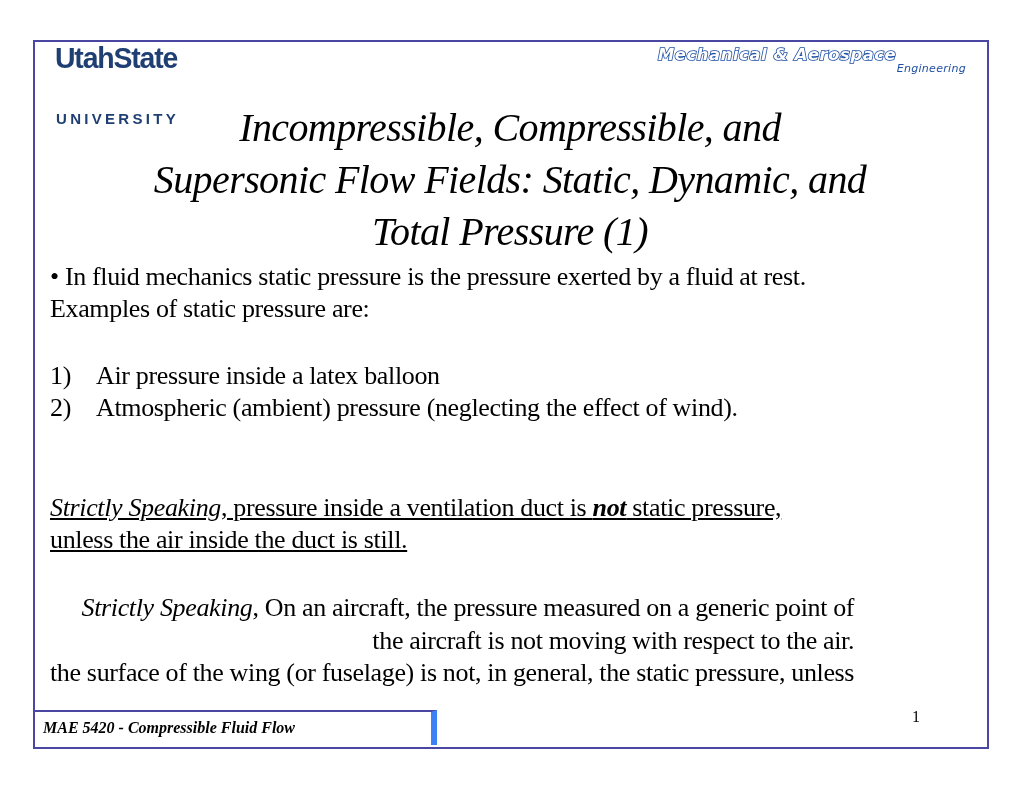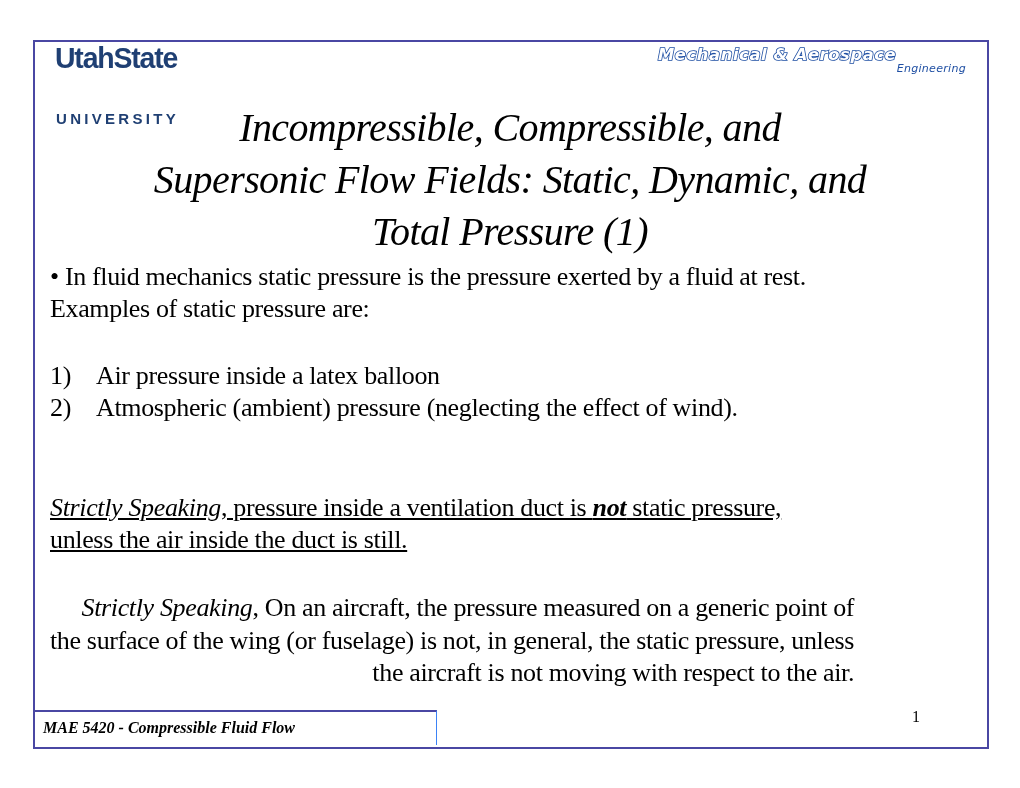--- a/index.html
+++ b/index.html
@@ -125,21 +125,21 @@
   .para3 { top: 592px; line-height: 32.5px; text-align: right; }
   .it { font-style: italic; }
   .bi { font-style: italic; font-weight: bold; }
   .footer-box {
     position: absolute;
     left: 35px;
     top: 710px;
     width: 402px;
     height: 35px;
     border-top: 2px solid #4a47a3;
-    border-right: 1px solid #3b82f6;
+    border-right: 6px solid #3b82f6;
     box-sizing: border-box;
     background: #fff;
   }
   .footer-text {
     position: absolute;
     left: 8px;
     top: 7px;
     font-size: 16px;
     font-weight: bold;
     font-style: italic;
@@ -194,21 +194,21 @@
   <div>
     <span class="it">Strictly Speaking</span><span>, pressure inside a ventilation duct is </span><span class="bi">not</span><span> static pressure,</span>
   </div>
   <div>unless the air inside the duct is still.</div>
 </div>
 
 <div class="body-text para3">
   <div>
     <span class="it">Strictly Speaking</span><span>, On an aircraft, the pressure measured on a generic point of</span>
   </div>
+  <div>the aircraft is not moving with respect to the air.</div>
   <div>the surface of the wing (or fuselage) is not, in general, the static pressure, unless</div>
-  <div>the aircraft is not moving with respect to the air.</div>
 </div>
 
 <div class="footer-box">
   <span class="footer-text">MAE 5420 - Compressible Fluid Flow</span>
 </div>
 
 <div class="page-num">1</div>
 
 </body></html>

